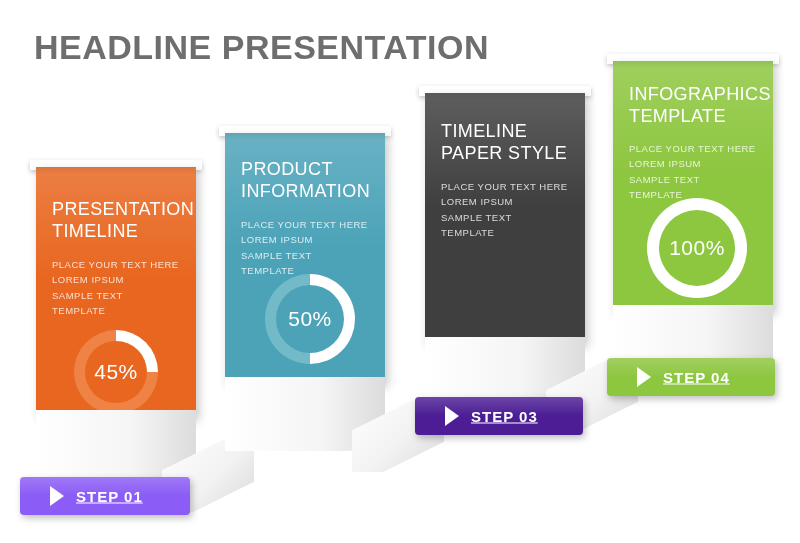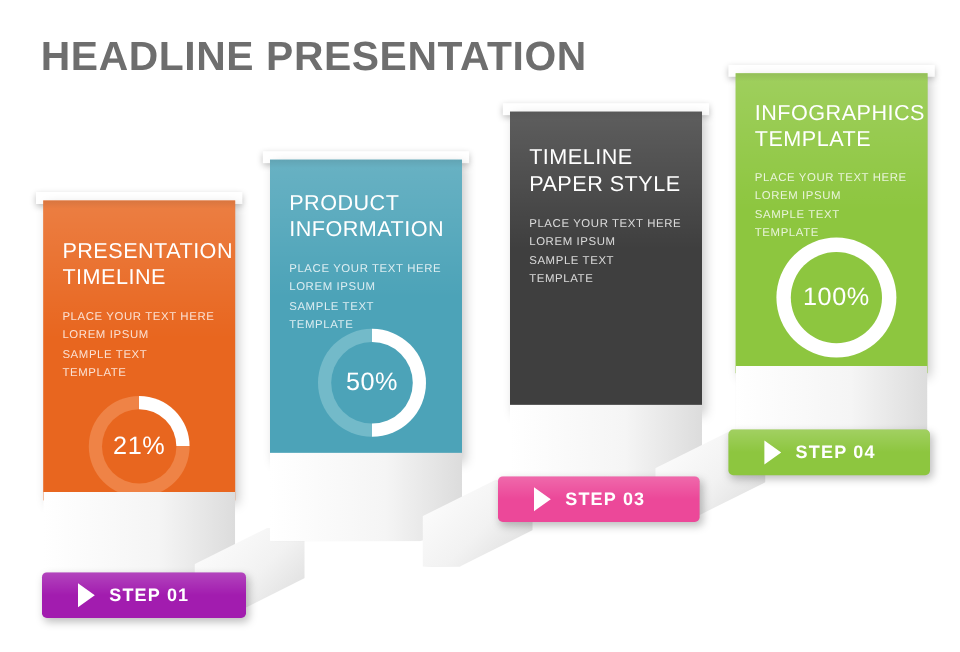--- a/index.html
+++ b/index.html
@@ -108,20 +108,21 @@
   }
   .step .s-label {
     position: absolute;
     left: 56px; top: 50%;
     transform: translateY(-50%);
     color: #ffffff;
     font-size: 15px;
     font-weight: bold;
     letter-spacing: 1px;
     white-space: nowrap;
+    text-decoration: underline;
   }
 
   
   .connector {
     position: absolute;
     background: linear-gradient(135deg, #ffffff 0%, #f2f2f2 55%, #d9d9d9 100%);
     box-shadow: 2px 3px 7px rgba(0,0,0,0.28);
   }
   .conn-vert {
     position: absolute;
@@ -146,21 +147,21 @@
     </div>
     <div class="panel-body" style="top:90px;">
       <div>PLACE YOUR TEXT HERE</div>
       <div>LOREM IPSUM</div>
       <div>SAMPLE TEXT</div>
       <div>TEMPLATE</div>
     </div>
     <div class="donut" style="left:38px; top:163px; width:84px; height:84px;
                 background: conic-gradient(#ffffff 0deg 90deg, #ef8346 90deg 360deg);">
       <div style="position:absolute; left:11px; top:11px; width:62px; height:62px; border-radius:50%; background:#e8661f;"></div>
-      <div class="pct">21%</div>
+      <div class="pct">45%</div>
     </div>
   </div>
 
   <div class="paper-tab" style="left:219px; top:126px; width:172px; height:10px;"></div>
   <div class="panel" style="left:225px; top:133px; width:160px; height:250px; background:#4ca3b8;">
     <div class="fold"></div>
     <div class="sheen"></div>
     <div class="panel-title" style="top:26px;">
       <div>PRODUCT</div>
       <div>INFORMATION</div>
@@ -226,28 +227,28 @@
               clip-path: polygon(0 42%, 66% 0, 100% 0, 100% 58%, 34% 100%, 0 100%);"></div>
 
   <div class="conn-vert" style="left:425px; top:337px; width:160px; height:74px;
               clip-path: polygon(0 0, 100% 0, 100% 86%, 78% 100%, 0 100%);"></div>
   <div class="connector" style="left:546px; top:360px; width:92px; height:72px;
               clip-path: polygon(0 42%, 66% 0, 100% 0, 100% 58%, 34% 100%, 0 100%);"></div>
 
   <div class="conn-vert" style="left:613px; top:305px; width:160px; height:70px;
               clip-path: polygon(0 0, 100% 0, 100% 88%, 80% 100%, 0 100%);"></div>
 
-  <div class="step" style="left:35px; top:477px; width:170px; background:#a21caf;text-align:center;">
+  <div class="step" style="left:20px; top:477px; width:170px; background:#8b5cf6;text-align:center;">
     <div class="s-sheen"></div>
     <div class="play"></div>
     <div class="s-label">STEP 01</div>
   </div>
 
 
-  <div class="step" style="left:415px; top:397px; width:168px; background:#ec4899;">
+  <div class="step" style="left:415px; top:397px; width:168px; background:#4c1d95;">
     <div class="s-sheen"></div>
     <div class="play"></div>
     <div class="s-label">STEP 03</div>
   </div>
 
   <div class="step" style="left:607px; top:358px; width:168px; background:#8dc63f;">
     <div class="s-sheen"></div>
     <div class="play"></div>
     <div class="s-label">STEP 04</div>
   </div>

